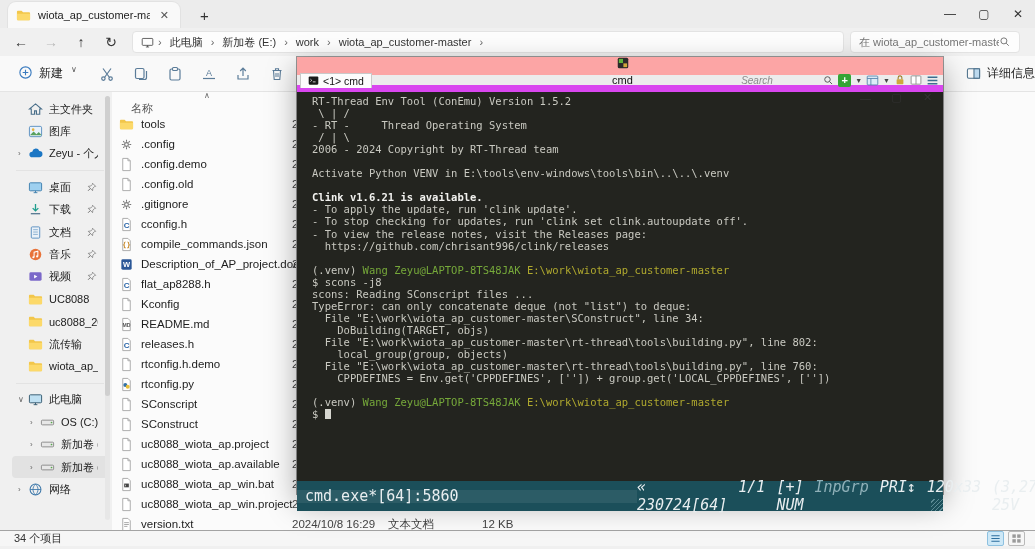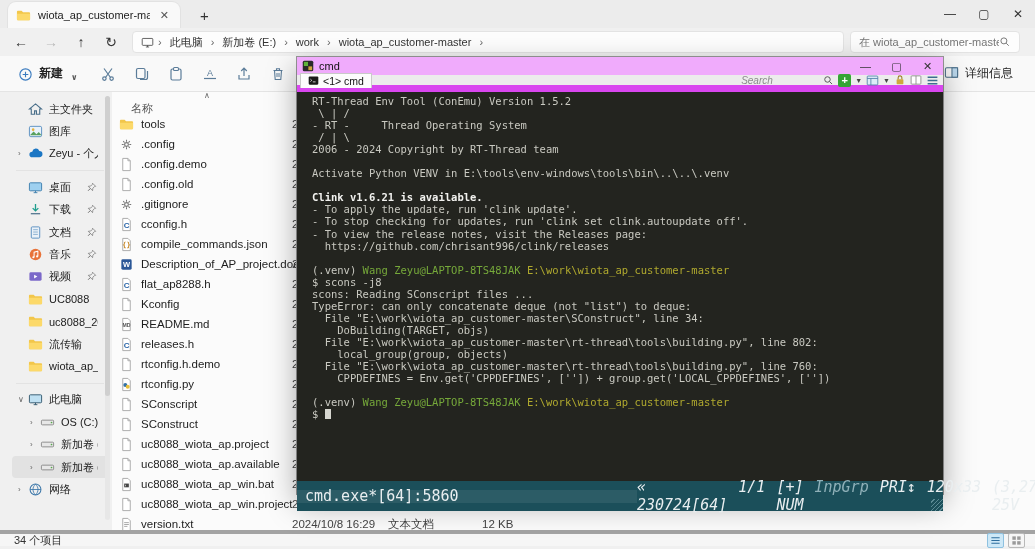--- a/index.html
+++ b/index.html
@@ -19,26 +19,26 @@
   .address-row { position:absolute; left:0; top:28px; width:1035px; height:28px; background:#f0f0f0; display:flex; align-items:center; }
   .nav-btn { width:30px; text-align:center; font-size:14px; color:#333; }
   .nav-btn.disabled { color:#b9b9b9; }
   .addr-pill { height:22px; background:#fdfdfd; border:1px solid #e3e3e3; border-radius:4px; display:flex; align-items:center; padding:0 8px; font-size:11px; color:#333; width:712px; margin-left:6px; gap:4px; }
   .crumb { padding:0 4px; white-space:nowrap; }
   .crumb-sep { color:#666; font-size:11px; }
   .search-pill { height:22px; background:#fdfdfd; border:1px solid #e3e3e3; border-radius:4px; display:flex; align-items:center; padding:0 8px; font-size:11px; color:#767676; width:170px; margin-left:6px; }
   .search-pill .ph { flex:1; overflow:hidden; white-space:nowrap; }
 
   .toolbar { position:absolute; left:0; top:56px; width:1035px; height:36px; background:#f9f9f9; border-bottom:1px solid #e4e4e4; display:flex; align-items:center; font-size:12px; color:#222; }
-  .tb-new { display:flex; align-items:flex-end; gap:6px; margin-left:18px;font-weight:bold; }
+  .tb-new { display:flex; align-items:flex-start; gap:6px; margin-left:18px; }
   .tb-ico { width:32px; display:flex; justify-content:center; align-items:center; }
   .tb-group { display:flex; align-items:center; margin-left:14px; gap:2px; }
   .tb-sep { width:1px; height:20px; background:#e0e0e0; margin:0 10px; }
   .tb-caret { font-size:8px; color:#555; margin-left:2px; }
-  .tb-right { margin-left:auto; display:flex; gap:6px; margin-right:22px; font-size:12px; color:#222; }
+  .tb-right { margin-left:auto; display:flex; align-items:center; gap:6px; font-size:12px; color:#222; }
 
   .sidebar { position:absolute; left:0; top:92px; width:112px; height:438px; background:#f0f0f0; padding-top:6px;padding-left:8px; }
   .side-scroll { position:absolute; right:2px; top:4px; width:5px; height:424px; background:#e7e7e7; border-radius:3px; }
   .side-scroll .thumb { position:absolute; left:0; top:0; width:5px; height:300px; background:#cfcfcf; border-radius:3px; }
   .side-item { height:22.4px; display:flex; align-items:center; font-size:11px; color:#222; padding-left:6px; padding-right:10px; border-radius:4px; margin:0 4px; }
   .side-item.selected { background:#e2e2e2; }
   .side-item .chev { width:10px; font-size:8px; color:#666; flex:none; }
   .side-item .lbl { margin-left:6px; white-space:nowrap; overflow:hidden; flex:1; }
   .side-item .pin { margin-left:auto; flex:none; }
   .side-div { height:1px; background:#e3e3e3; margin:5px 8px; }
@@ -49,30 +49,30 @@
   .list-header .hname { position:absolute; left:19px; top:9px; }
   .list-header .sort-chev { position:absolute; left:92px; top:-1px; font-size:8px; color:#666; }
   .rows { position:absolute; top:22px; left:0; width:100%; }
   .frow { height:20px; display:flex; align-items:center; font-size:11.5px; color:#1d1d1d; position:relative; }
   .frow .fico { width:15px; height:15px; margin-left:7px; flex:none; display:flex; }
   .frow .fname { margin-left:7px; white-space:nowrap; }
   .frow .fdate { position:absolute; left:180px; width:90px; color:#444; }
   .frow .ftype { position:absolute; left:276px; width:90px; color:#444; }
   .frow .fsize { position:absolute; left:370px; width:60px; color:#444; }
 
-  .statusbar { position:absolute; left:0; top:530px; width:1035px; height:16px; background:#f6f6f6; border-top:4px solid #a3a3a3; display:flex; align-items:center; font-size:11px; color:#333; }
+  .statusbar { position:absolute; left:0; top:530px; width:1035px; height:16px; background:#f6f6f6; border-top:1px solid #a3a3a3; display:flex; align-items:center; font-size:11px; color:#333; }
   .statusbar .count { margin-left:14px; }
   .view-toggles { margin-left:auto; margin-right:10px; display:flex; gap:4px; }
   .vt { width:17px; height:15px; border:1px solid transparent; display:flex; align-items:center; justify-content:center; }
   .vt.active { background:#cde8f7; border-color:#8ec1e0; border-radius:2px; }
   .vt.plain { border-color:#b9b9b9; border-radius:2px; }
 
   
   .conemu { position:absolute; left:297px; top:57px; width:646px; height:437px; z-index:10; box-shadow:0 10px 28px rgba(0,0,0,.35), 0 0 0 1px #9a9a9a; background:#f6f6f6; }
-  .ce-title { height:18px; background:#f0abfc; display:flex; align-items:center; font-size:11px; color:#111; padding-left:5px; gap:5px; }
+  .ce-title { height:18px; background:#fca5a5; display:flex; align-items:center; font-size:11px; color:#111; padding-left:5px; gap:5px;flex-direction:column; }
   .ce-btns { margin-left:auto; display:flex; height:18px; }
   .ce-btns span { width:31px; display:flex; align-items:center; justify-content:center; font-size:11px; color:#333; }
   .ce-tabbar { height:17px; background:#ececec; border-bottom:7px solid #d946ef; display:flex; align-items:center; font-size:10.5px; }
   .ce-tab { height:15px; background:#fcfcfc; border:1px solid #c9c9c9; border-bottom:none; display:flex; align-items:center; gap:4px; padding:0 7px; margin-left:3px; color:#111; }
   .ce-tab-ctrls { margin-left:auto; display:flex; align-items:center; gap:4px; padding-right:4px; }
   .ce-search { font-style:italic; color:#8a8a8a; font-size:10px; width:78px; }
   .ce-plus { width:13px; height:13px; background:#35a435; border-radius:2px; color:#fff; font-size:11px; line-height:12px; text-align:center; font-weight:bold; }
   .ce-caret { font-size:7px; color:#444; }
   .ce-screen { height:389px; background:#23241f; overflow:hidden; padding:3px 0 0 15px; }
   .tl { white-space:pre; font-family:"DejaVu Sans Mono",monospace; font-size:10.5px; line-height:12.05px; color:#c9c9c1; }

